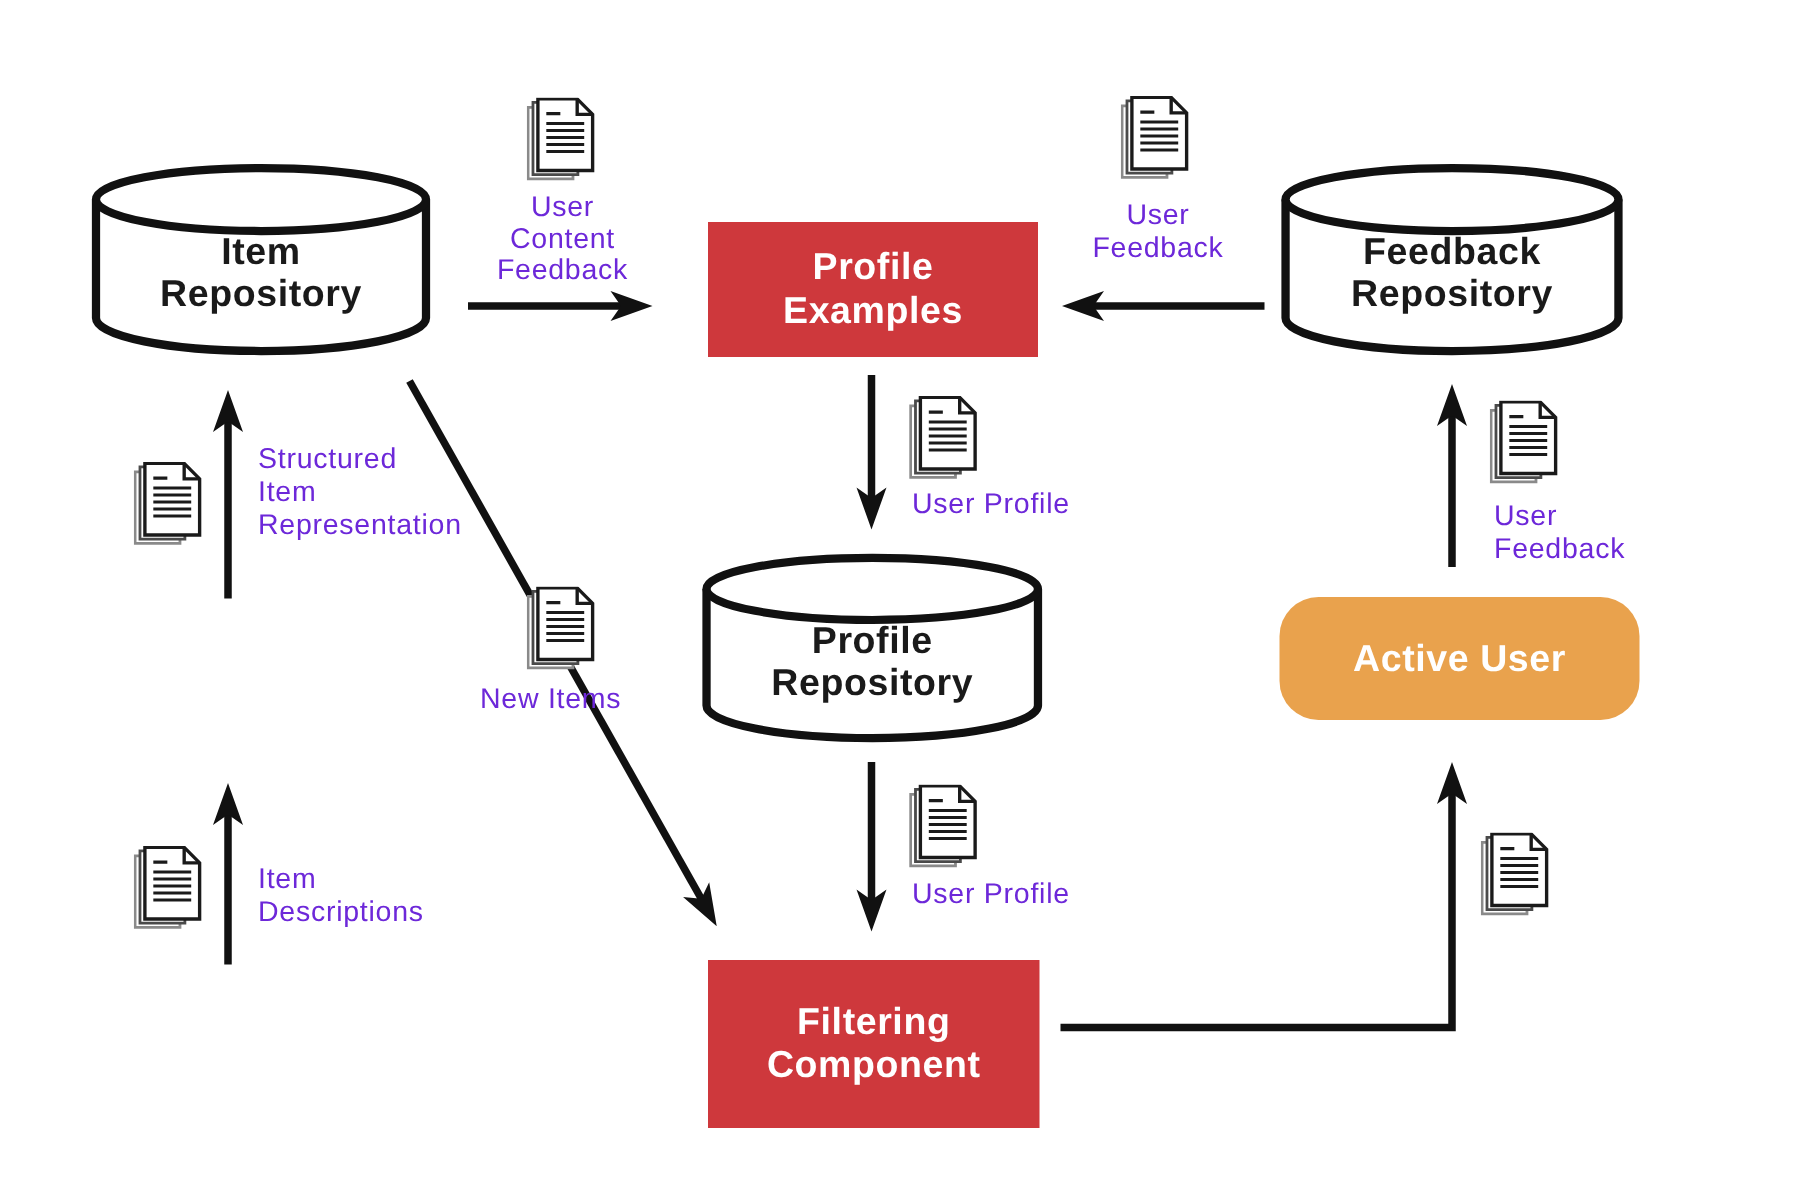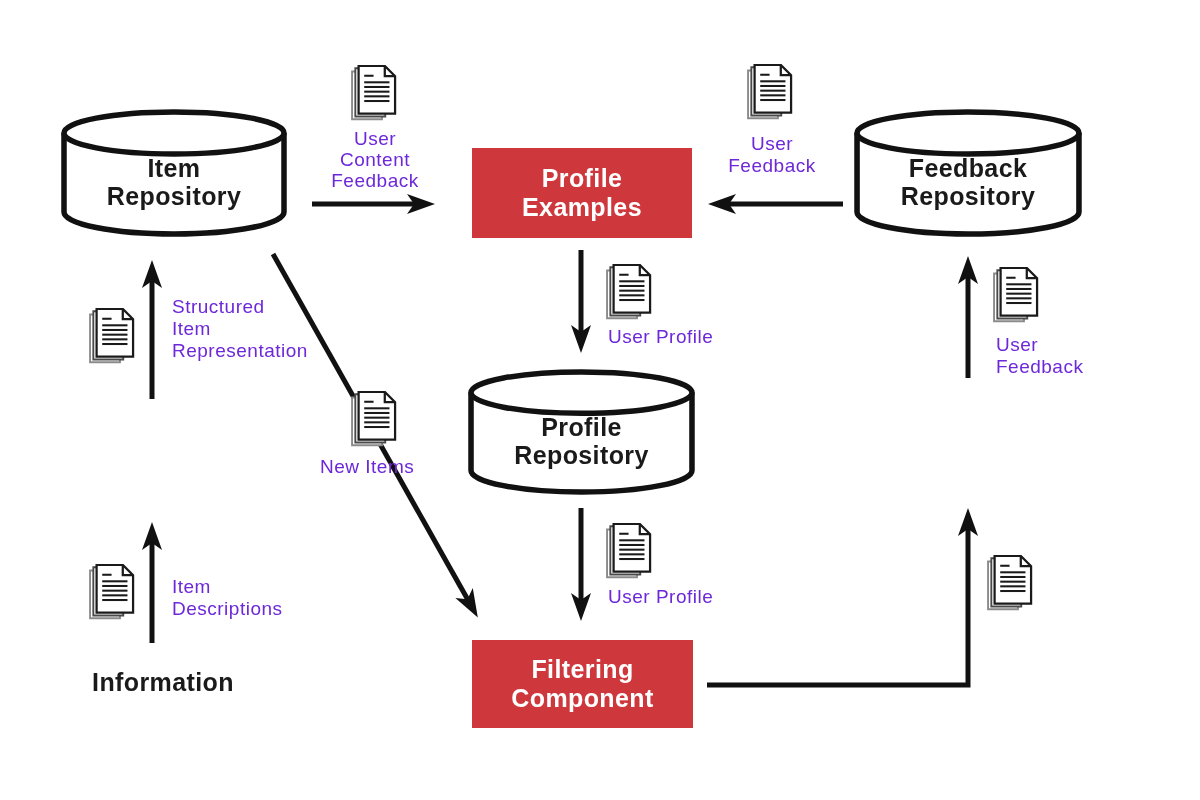--- a/index.html
+++ b/index.html
@@ -120,28 +120,30 @@
       <span>Repository</span>
     </div>
   </div>
 
   <div class="node procbox" style="left:472px;top:148px;width:220px;height:90px;">
     <span>Profile</span>
     <span>Examples</span>
   </div>
 
 
-  <div class="node procbox" style="left:472px;top:640px;width:221px;height:88px;">
+  <div class="node procbox" style="left:472px;top:640px;width:221px;height:112px;">
     <span>Filtering</span>
     <span>Component</span>
   </div>
 
+  <div class="node actorbox" style="left:853px;top:398px;width:240px;height:82px;">
+    <span>Active User</span>
+  </div>
 
   <div class="node textnode" style="left:38px;top:668px;width:250px;">
-    <span style="display:block">Information</span>
   </div>
 
   <svg class="doc" style="left:351px;top:65px;" width="47" height="58" viewBox="0 0 50 62">
       <use href="#doc"></use>
     </svg>
   <svg class="doc" style="left:747px;top:64px;" width="47" height="58" viewBox="0 0 50 62">
       <use href="#doc"></use>
     </svg>
   <svg class="doc" style="left:89px;top:308px;" width="47" height="58" viewBox="0 0 50 62">
       <use href="#doc"></use>

